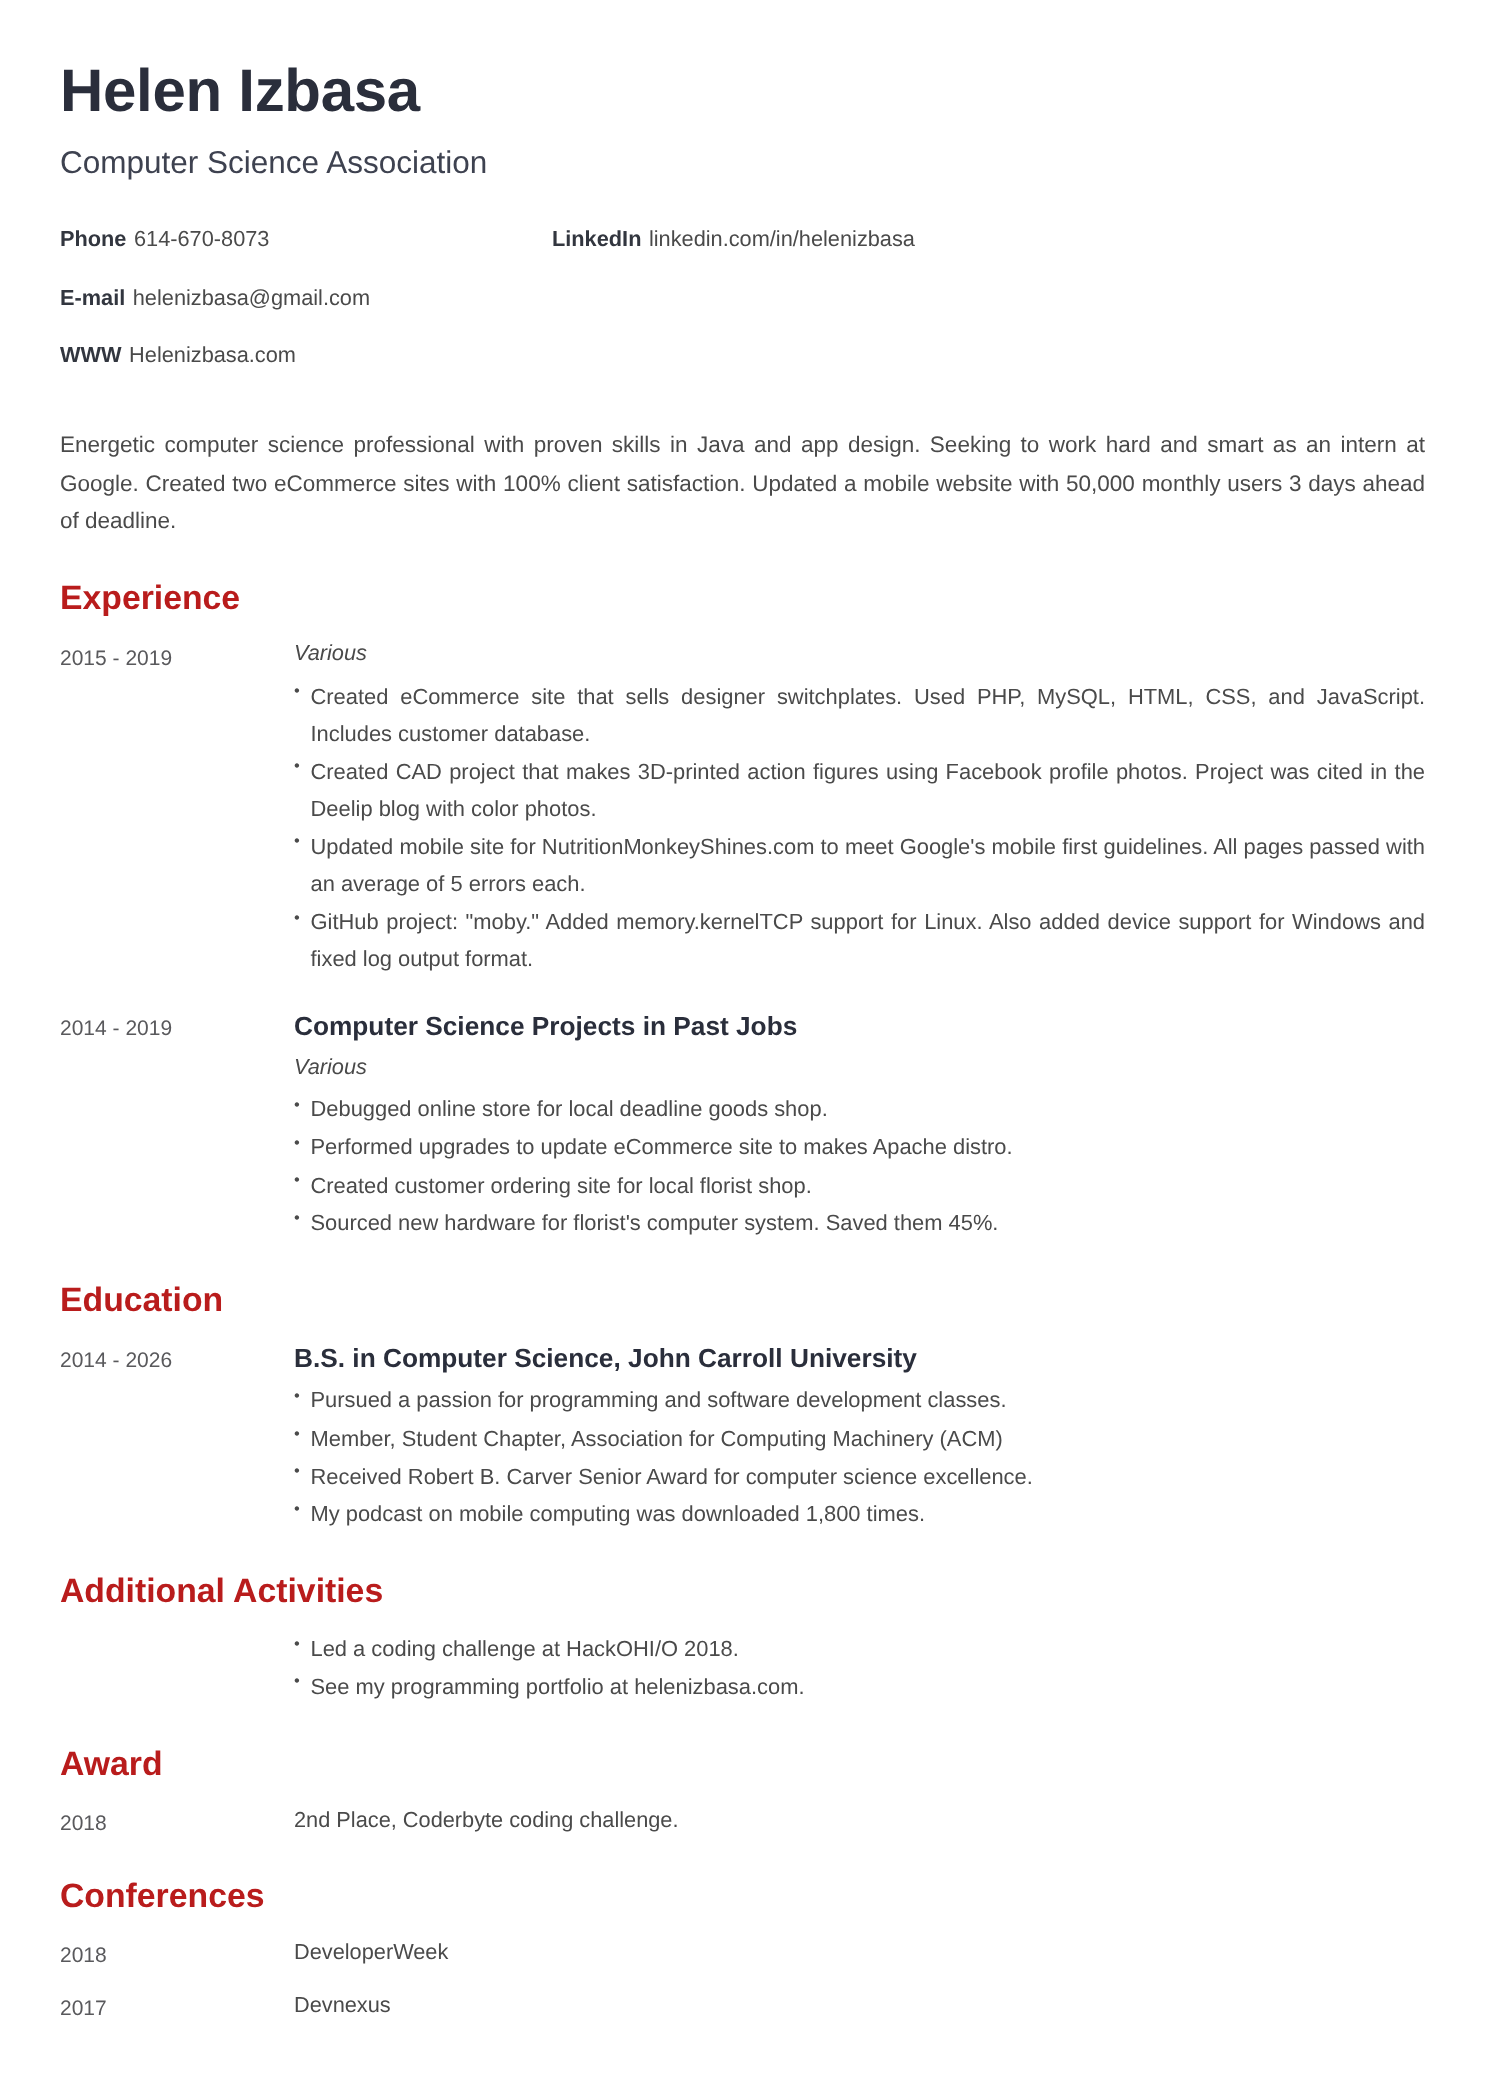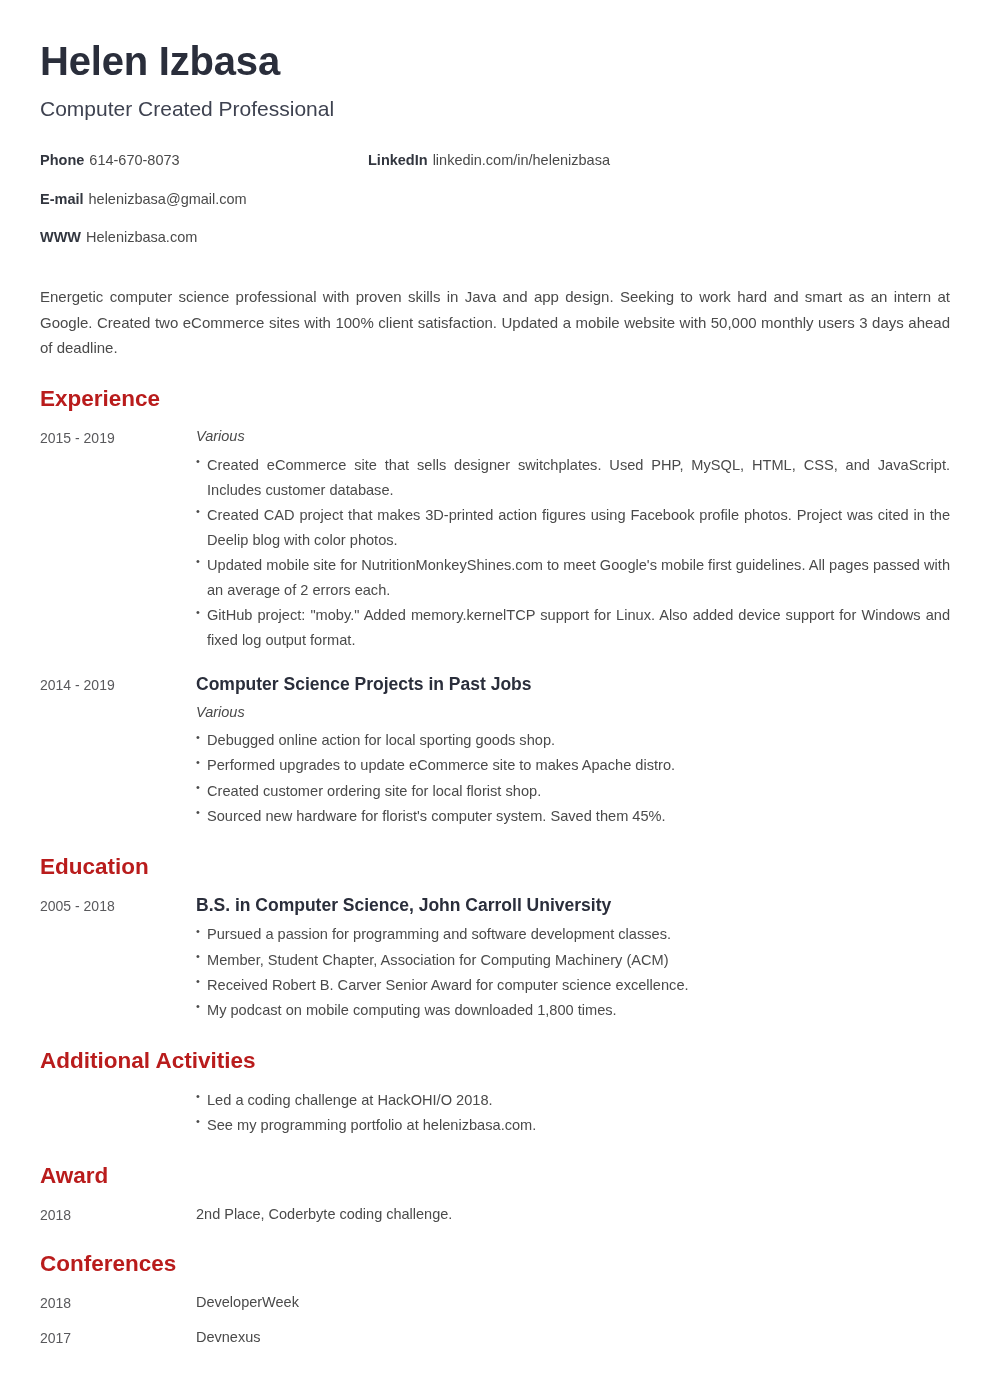--- a/index.html
+++ b/index.html
@@ -160,21 +160,21 @@
 
   .spacer-8 { height: 8px; }
   .spacer-16 { height: 16px; }
 </style>
 </head>
 <body>
 
 <div class="page">
 
   <h1 class="name">Helen Izbasa</h1>
-  <div class="job-title">Computer Created Professional</div>
+  <div class="job-title">Computer Science Association</div>
 
   <div class="contact">
     <div class="contact-col-left">
       <div class="contact-row">
         <span class="contact-label">Phone</span><span class="contact-value">614-670-8073</span>
       </div>
       <div class="contact-row">
         <span class="contact-label">E-mail</span><span class="contact-value">helenizbasa@gmail.com</span>
       </div>
       <div class="contact-row">
@@ -191,48 +191,48 @@
   <div class="section">
     <h2 class="section-title">Experience</h2>
 
     <div class="entry">
       <div class="entry-date">2015 - 2019</div>
       <div class="entry-body">
         <div class="entry-sub">Various</div>
         <ul class="bullets">
           <li>Created eCommerce site that sells designer switchplates. Used PHP, MySQL, HTML, CSS, and JavaScript. Includes customer database.</li>
           <li>Created CAD project that makes 3D-printed action figures using Facebook profile photos. Project was cited in the Deelip blog with color photos.</li>
-          <li>Updated mobile site for NutritionMonkeyShines.com to meet Google's mobile first guidelines. All pages passed with an average of 2 errors each.</li>
+          <li>Updated mobile site for NutritionMonkeyShines.com to meet Google's mobile first guidelines. All pages passed with an average of 5 errors each.</li>
           <li>GitHub project: "moby." Added memory.kernelTCP support for Linux. Also added device support for Windows and fixed log output format.</li>
         </ul>
       </div>
     </div>
 
     <div class="spacer-16"></div>
 
     <div class="entry">
       <div class="entry-date">2014 - 2019</div>
       <div class="entry-body">
         <div class="entry-title">Computer Science Projects in Past Jobs</div>
         <div class="entry-sub">Various</div>
         <ul class="bullets tight">
-          <li>Debugged online action for local sporting goods shop.</li>
+          <li>Debugged online store for local deadline goods shop.</li>
           <li>Performed upgrades to update eCommerce site to makes Apache distro.</li>
           <li>Created customer ordering site for local florist shop.</li>
           <li>Sourced new hardware for florist's computer system. Saved them 45%.</li>
         </ul>
       </div>
     </div>
   </div>
 
   <div class="section">
     <h2 class="section-title">Education</h2>
 
     <div class="entry">
-      <div class="entry-date">2005 - 2018</div>
+      <div class="entry-date">2014 - 2026</div>
       <div class="entry-body">
         <div class="entry-title">B.S. in Computer Science, John Carroll University</div>
         <ul class="bullets tight">
           <li>Pursued a passion for programming and software development classes.</li>
           <li>Member, Student Chapter, Association for Computing Machinery (ACM)</li>
           <li>Received Robert B. Carver Senior Award for computer science excellence.</li>
           <li>My podcast on mobile computing was downloaded 1,800 times.</li>
         </ul>
       </div>
     </div>

